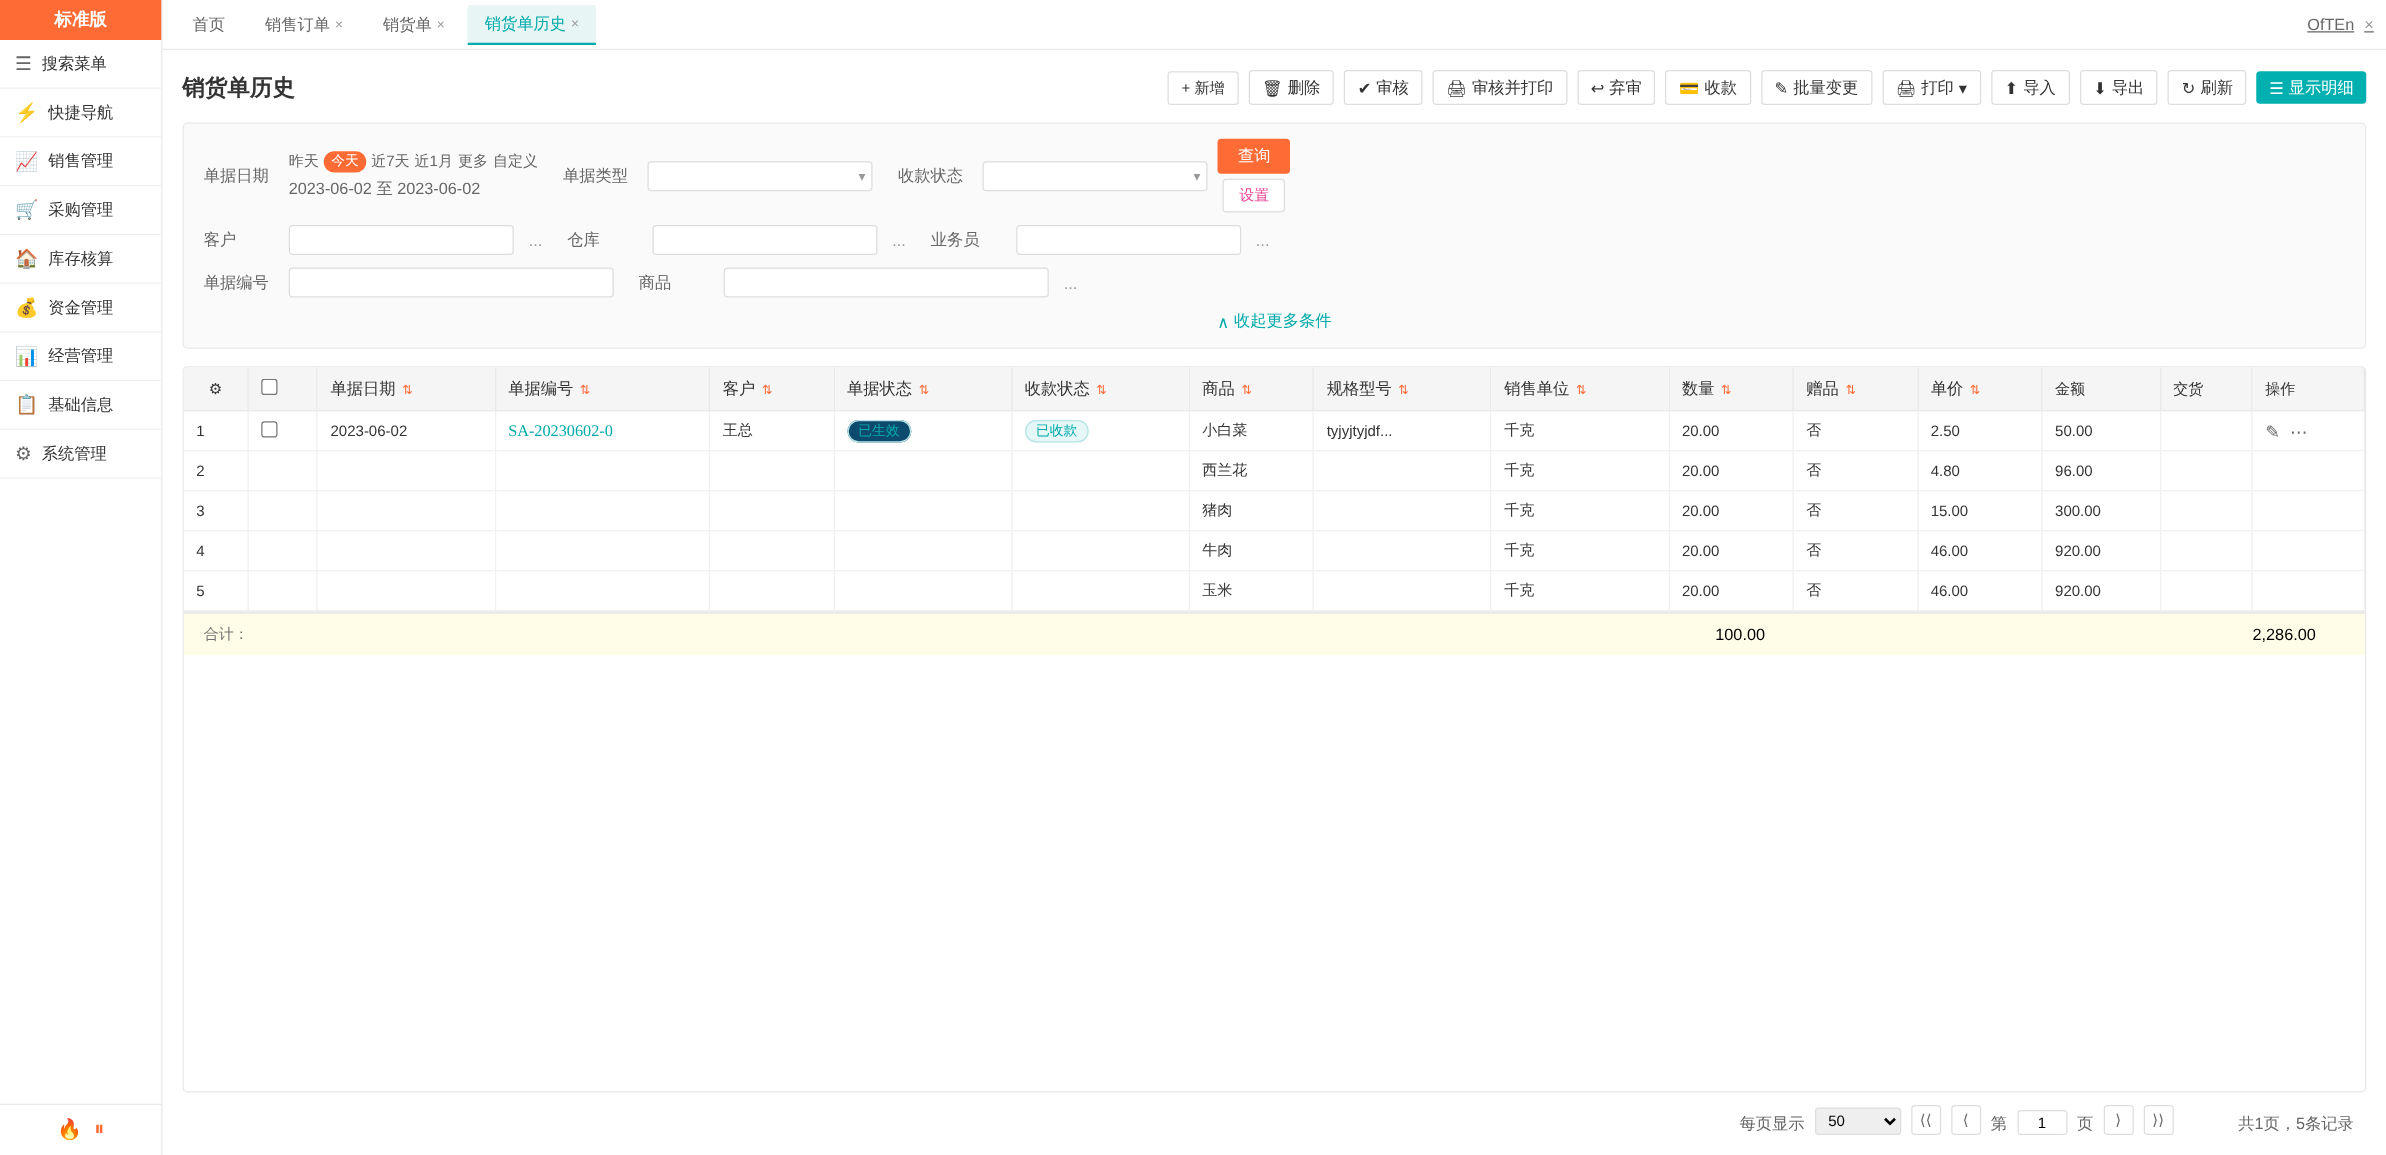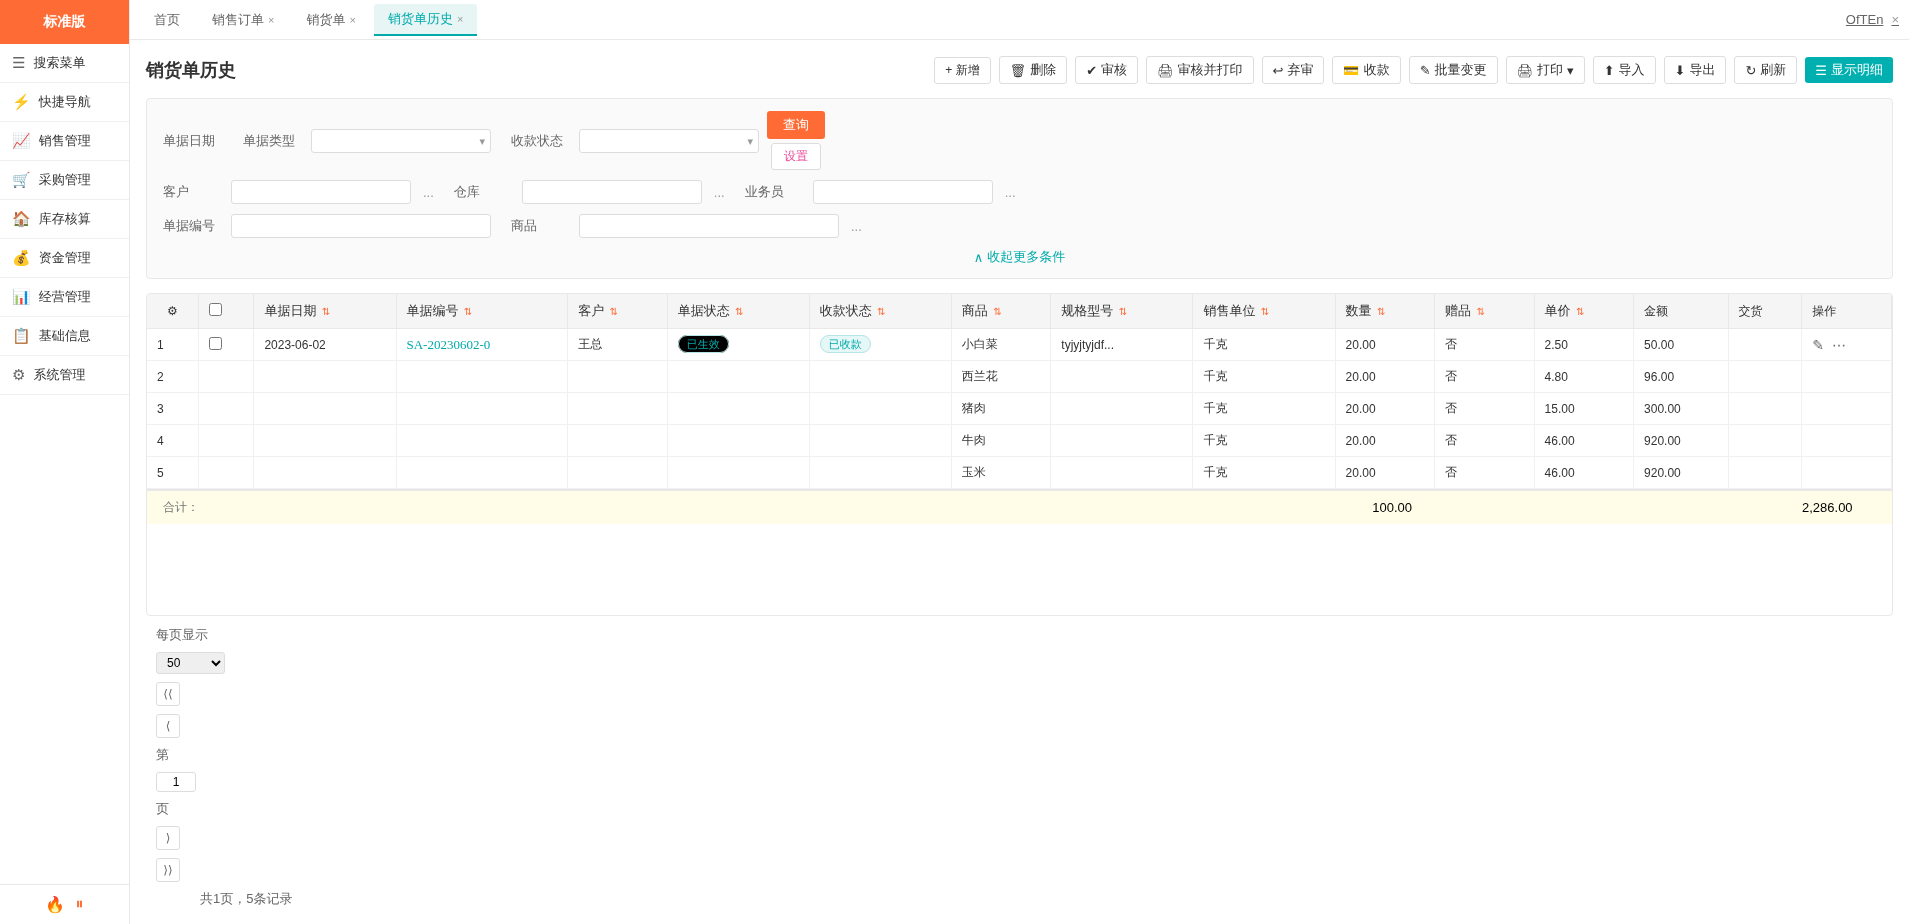--- a/index.html
+++ b/index.html
@@ -8,21 +8,21 @@
     
     .sidebar {
       width: 130px;
       background: #fff;
       border-right: 1px solid #e8e8e8;
       display: flex;
       flex-direction: column;
       flex-shrink: 0;
     }
     .sidebar-logo {
-      height: 44px;
+      height: 32px;
       background: #ff6b35;
       display: flex;
       align-items: center;
       justify-content: center;
       color: #fff;
       font-size: 14px;
       font-weight: bold;
     }
     .sidebar-item {
       display: flex;
@@ -159,45 +159,44 @@
       border-right: 1px solid #f0f0f0;
       color: #333;
       font-size: 12px;
       white-space: nowrap;
     }
     .status-badge {
       padding: 2px 8px;
       border-radius: 10px;
       font-size: 11px;
     }
-    .status-active { background: #000000; color: #00aaaa; border: 1px solid #b7e4e4; }
+    .status-active { background: #0c4a6e; color: #00aaaa; border: 1px solid #b7e4e4; }
     .status-paid { background: #e6f7f7; color: #00aaaa; border: 1px solid #b7e4e4; }
     .link-text { color: #00aaaa; cursor: pointer; text-decoration: none; font-family: Liberation Serif, serif; }
     .action-icons { display: flex; gap: 8px; }
     .action-icon { color: #666; cursor: pointer; font-size: 14px; }
     .gear-th { text-align: center; }
 
     
     .table-footer {
       background: #fffde7;
       display: flex;
       border-top: 2px solid #e8e8e8;
     }
     .total-label { padding: 8px 16px; color: #737373; font-size: 12px; min-width: 180px; }
 
     
     .pagination {
       display: flex;
-      align-items: flex-start;
+      align-items: flex-end;
       justify-content: flex-end;
       padding: 10px 10px 0;
       gap: 8px;
       font-size: 12px;
       color: #666;
-      flex-direction: column;
     }
     .pagination .page-size-select {
       border: 1px solid #ddd;
       border-radius: 3px;
       padding: 2px 20px 2px 6px;
       font-size: 12px;
     }
     .page-btn { width: 24px; height: 24px; border: 1px solid #ddd; border-radius: 3px; background: #fff; cursor: pointer; display: flex; align-items: center; justify-content: center; color: #666; font-size: 12px; }
     .page-input { width: 40px; border: 1px solid #ddd; border-radius: 3px; text-align: center; padding: 2px; font-size: 12px; }
     .page-info { color: #666; margin-left: 44px; }
@@ -327,20 +326,33 @@
           <span>显示明细</span>
         </button>
       </div>
     </div>
 
     <div class="filter-area">
 
       <div class="filter-row">
         <div class="filter-group">
           <span class="filter-label">单据日期</span>
+          <div>
+            <div class="date-quick">
+              <span>昨天</span>
+              <span class="today-badge">今天</span>
+              <span>近7天</span>
+              <span>近1月</span>
+              <span>更多</span>
+              <span>自定义</span>
+            </div>
+            <div class="date-range">
+              <span>2023-06-02 至 2023-06-02</span>
+            </div>
+          </div>
         </div>
         <div class="filter-group">
           <span class="filter-label">单据类型</span>
           <div class="select-wrapper">
             <select class="filter-select">
               <option></option>
             </select>
             <span class="select-arrow">▾</span>
           </div>
         </div>

